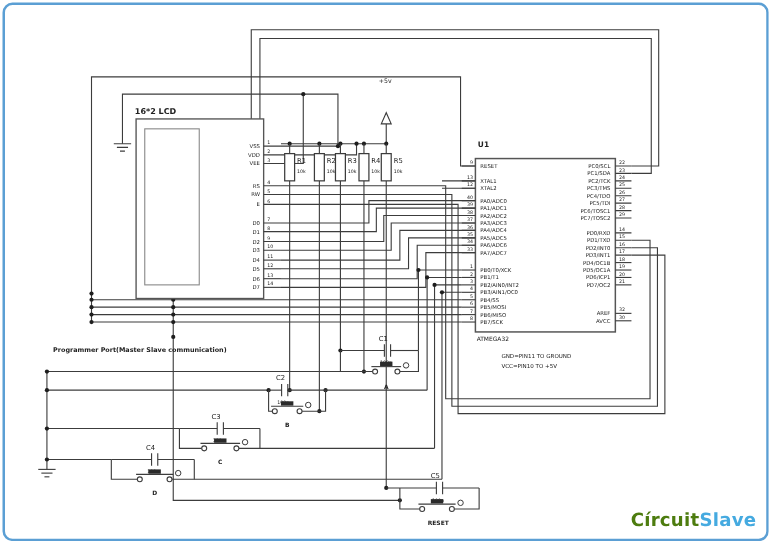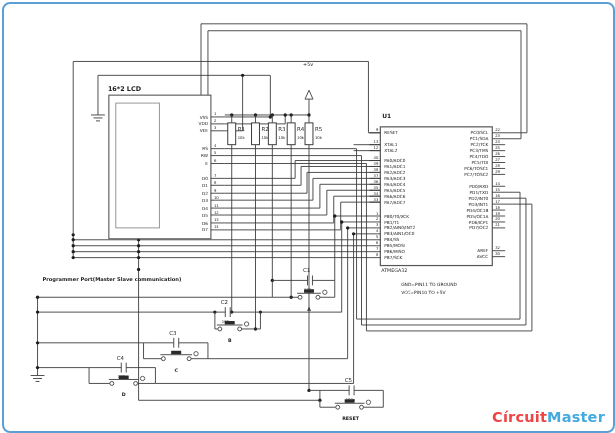--- a/index.html
+++ b/index.html
@@ -16,21 +16,21 @@
   }
   svg{position:absolute;left:0;top:0;width:100%;height:100%;}
   .logo{
     position:absolute;
     right:8px;bottom:6px;
     font-size:14.5px;
     font-weight:bold;
     letter-spacing:0.2px;
     user-select:none;
   }
-  .logo .dark{color:#ef4444;}
+  .logo .dark{color:#4d7c0f;}
   .logo .blue{color:#45aae0;font-weight:bold;}
 </style>
 </head>
 <body>
 
 <div class="frame">
   <svg id="schematic" viewBox="0 0 613 431">
       <g>
         <path d="M94,112 V72 H268 V114 H222" fill="none" stroke="#3c3c3c" stroke-width="0.9"></path>
         <path d="M222,121 H283 V112" fill="none" stroke="#3c3c3c" stroke-width="0.9"></path>
@@ -517,14 +517,14 @@
           <circle cx="336" cy="407" r="2" fill="#fff" stroke="#3c3c3c" stroke-width="0.9"></circle>
           <circle cx="360" cy="407" r="2" fill="#fff" stroke="#3c3c3c" stroke-width="0.9"></circle>
           <path d="M333,403 H363" fill="none" stroke="#3c3c3c" stroke-width="0.9"></path>
           <rect x="343" y="399" width="10" height="3.5" fill="#2a2a2a"></rect>
           <circle cx="367" cy="402" r="2.2" fill="#fff" stroke="#3c3c3c" stroke-width="0.8"></circle>
           <text x="349" y="420" font-size="4.8" fill="#222222" text-anchor="middle" font-weight="bold">RESET</text>
         </g>
       </g>
       <text x="38" y="280" font-size="5.2" fill="#222222" text-anchor="start" font-weight="bold">Programmer Port(Master Slave communication)</text>
     </svg>
-  <div class="logo"><span class="dark">Círcuit</span><span class="blue">Master</span></div>
+  <div class="logo"><span class="dark">Círcuit</span><span class="blue">Slave</span></div>
 </div>
 
 </body></html>

